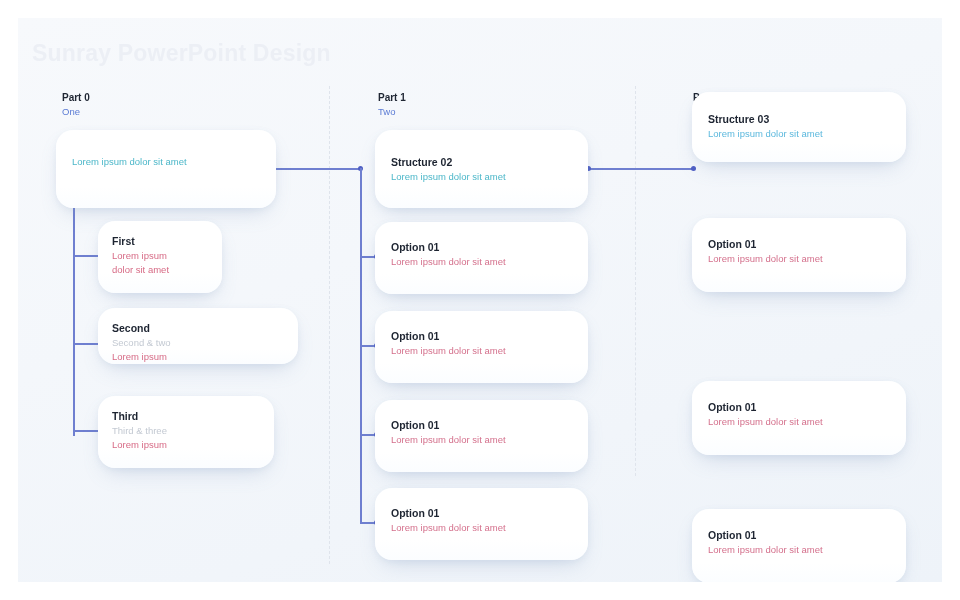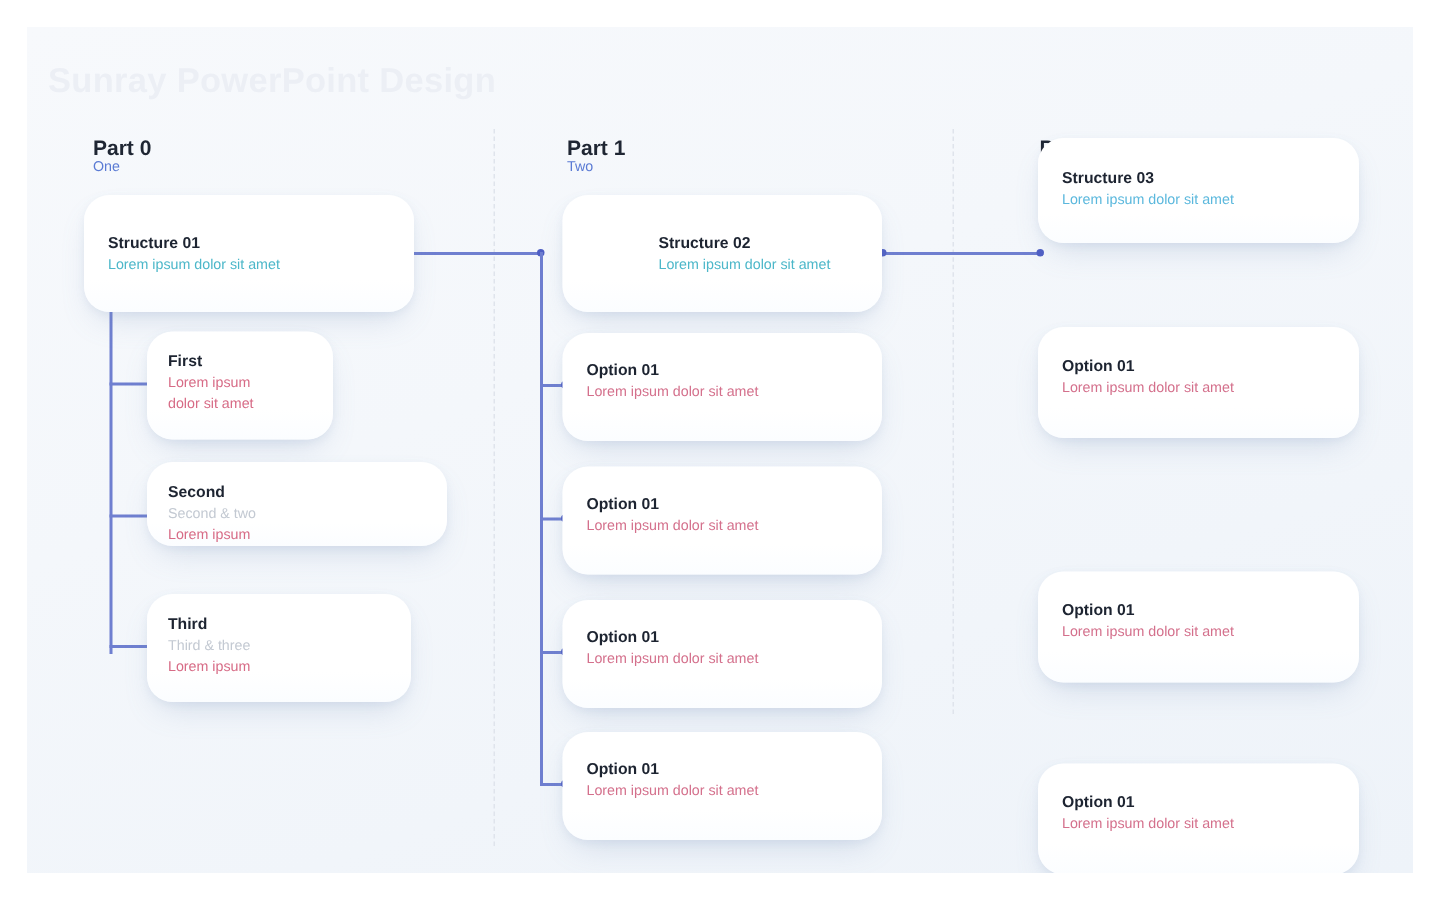--- a/index.html
+++ b/index.html
@@ -52,21 +52,21 @@
   }
   #divider-1 { left: 311px; top: 68px;  height: 478px; }
   #divider-2 { left: 617px; top: 68px;  height: 390px; }
 
   
   .col-head {
     position: absolute;
     white-space: nowrap;
   }
   .col-head .part {
-    font-size: 14px;
+    font-size: 10px;
     font-weight: 700;
     color: #1f2633;
     line-height: 14px;
     text-align: right;
   }
   .col-head .sub {
     font-size: 9.5px;
     font-weight: 400;
     color: #5b7bd4;
     line-height: 13px;
@@ -172,21 +172,20 @@
     <div class="dot" style="left:356px; top:414px;"></div>
     <div class="wire h" style="left:342px; top:504px; width:17px;"></div>
     <div class="dot" style="left:356px; top:502px;"></div>
 
     <div class="wire h" style="left:570px; top:150px; width:106px;"></div>
     <div class="dot" style="left:568px; top:148px;"></div>
     <div class="dot" style="left:673px; top:148px;"></div>
 
     <div class="card structure" style="left:38px; top:112px; width:220px; height:78px;">
       <div class="inner" style="top:25px;">
-        <div class="title">Structure 01</div>
         <div class="desc teal">Lorem ipsum dolor sit amet</div>
       </div>
     </div>
 
     <div class="card" style="left:80px; top:203px; width:124px; height:72px;">
       <div class="inner" style="top:13px; padding:0 14px;">
         <div class="title">First</div>
         <div class="desc rose">Lorem ipsum</div>
         <div class="desc rose">dolor sit amet</div>
       </div>
@@ -202,21 +201,21 @@
 
     <div class="card" style="left:80px; top:378px; width:176px; height:72px;">
       <div class="inner" style="top:13px; padding:0 14px;">
         <div class="title">Third</div>
         <div class="desc grey">Third &amp; three</div>
         <div class="desc rose">Lorem ipsum</div>
       </div>
     </div>
 
     <div class="card structure" style="left:357px; top:112px; width:213px; height:78px;">
-      <div class="inner" style="top:25px;margin-left:48px;">
+      <div class="inner" style="top:25px;">
         <div class="title">Structure 02</div>
         <div class="desc teal">Lorem ipsum dolor sit amet</div>
       </div>
     </div>
 
     <div class="card option" style="left:357px; top:204px; width:213px; height:72px;">
       <div class="inner" style="top:18px;">
         <div class="title">Option 01</div>
         <div class="desc pink">Lorem ipsum dolor sit amet</div>
       </div>

